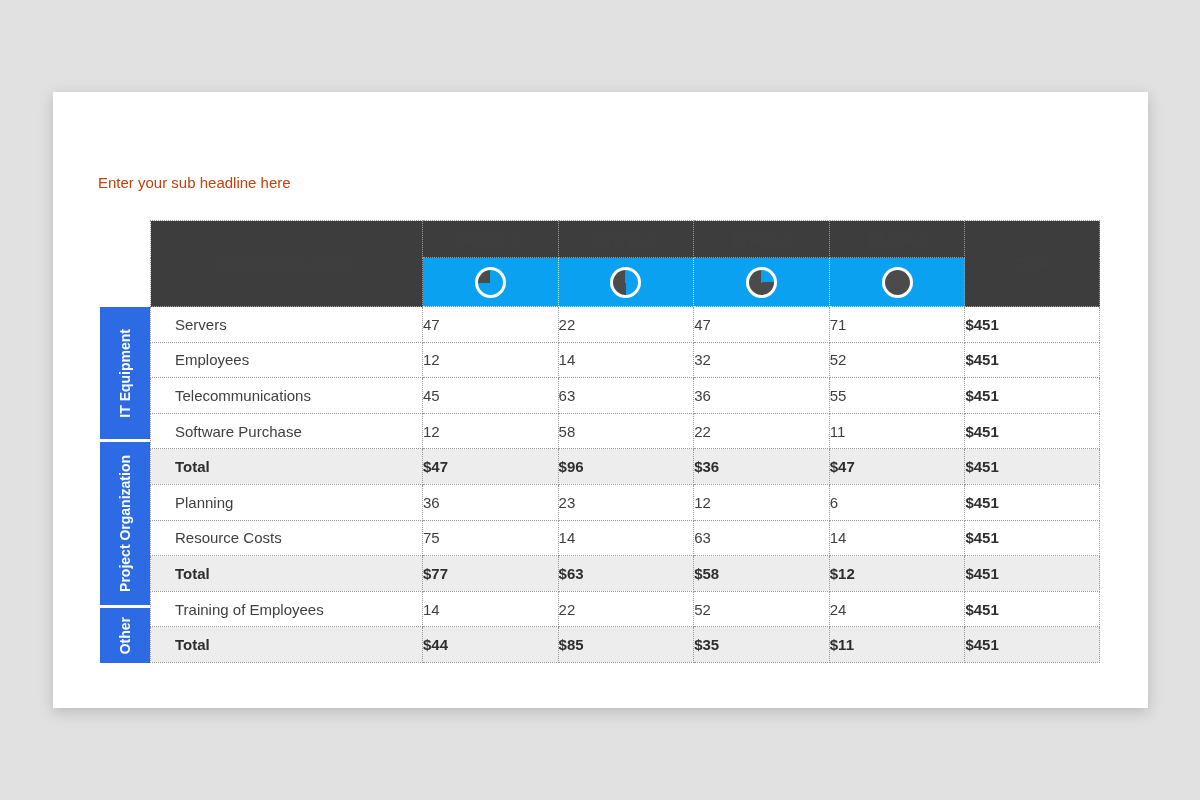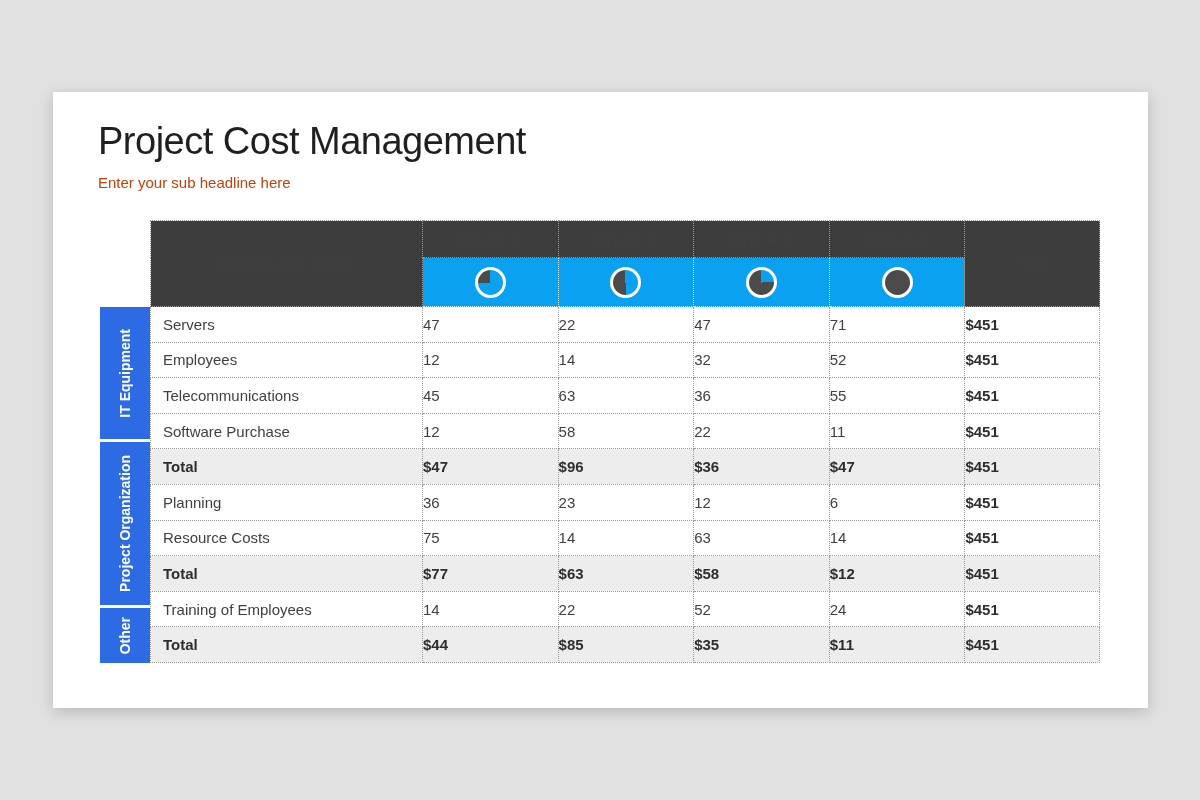--- a/index.html
+++ b/index.html
@@ -90,29 +90,28 @@
     text-align: center;
   }
   .pie {
     display: inline-block;
     width: 31px; height: 31px;
     border: 3px solid #ffffff;
     border-radius: 50%;
     vertical-align: middle;
   }
   tbody td { height: 35.6px; background: #ffffff; text-align: left; }
-  tbody td.rowlabel { text-align: left; padding-left: 12px; }
+  tbody td.rowlabel { text-align: left; padding-left: 24px; }
   tbody td.total-col { font-weight: 700; color: #2e2e2e; }
   tbody tr.total-row td { background: #ededed; font-weight: 700; color: #2e2e2e; }
 </style>
 </head>
 <body>
 
 <div class="card">
-  <h1 class="title">Project Cost Management</h1>
   <p class="subtitle">Enter your sub headline here</p>
 
   <div class="table-zone">
     <div class="group-bars">
         <div class="vbar" style="flex-grow: 5;">
           <span class="vlabel">IT Equipment</span>
         </div>
         <div class="vbar" style="flex-grow: 3;">
           <span class="vlabel">Project Organization</span>
         </div>

